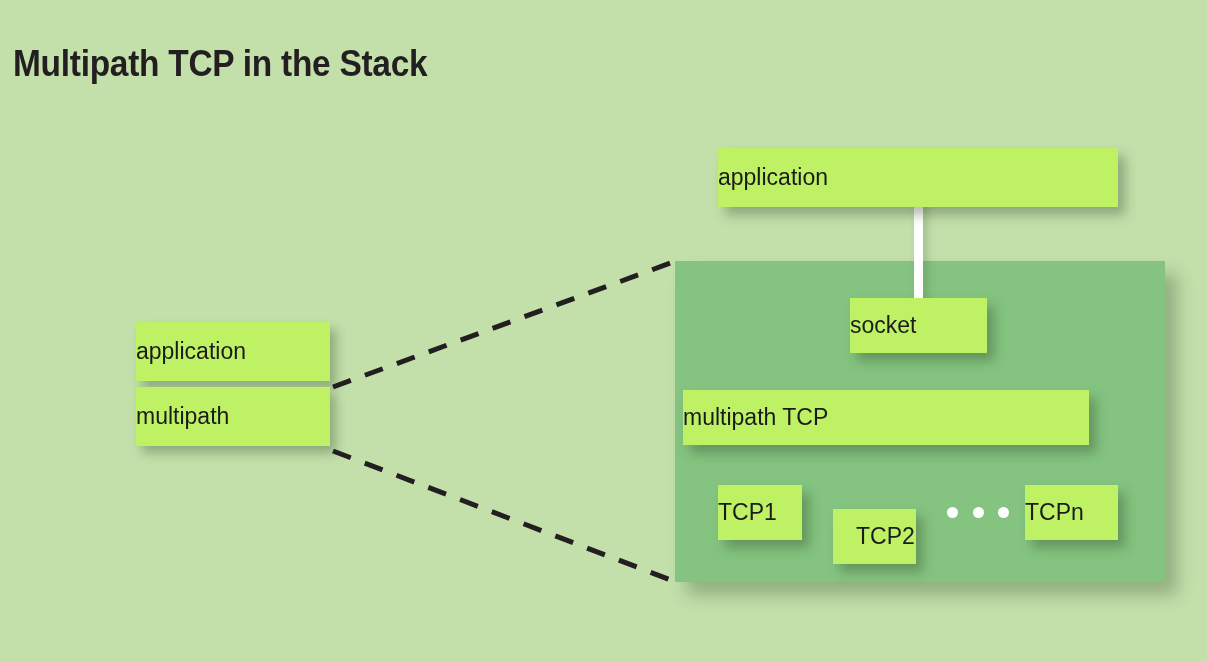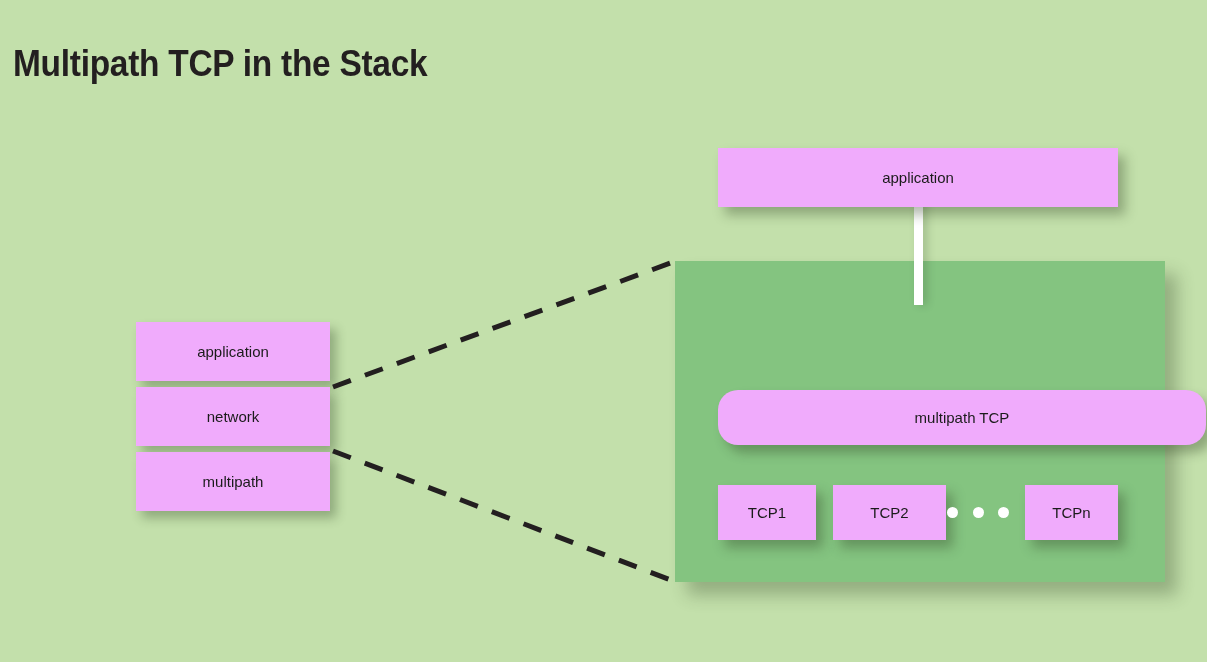--- a/index.html
+++ b/index.html
@@ -32,27 +32,27 @@
     letter-spacing: -0.3px;
     transform: scaleX(0.93);
     transform-origin: left top;
     white-space: nowrap;
     font-family: "Liberation Sans", sans-serif;
   }
 
   
   .box {
     position: absolute;
-    background: #f0abfc;
+    background: #bef264;
     box-shadow: 7px 8px 11px rgba(40, 60, 30, 0.34);
     display: flex;
     align-items: center;
-    justify-content: center;
+    justify-content: flex-start;
     color: #1b1b1b;
-    font-size: 15px;
+    font-size: 23px;
     font-family: "Liberation Sans", sans-serif;
     box-sizing: border-box;
     z-index: 3;
   }
 
   
   #left-stack {
     position: absolute;
     left: 136px;
     top: 322px;
@@ -94,37 +94,37 @@
     box-shadow: 12px 13px 16px rgba(40, 60, 30, 0.30);
     z-index: 1;
   }
   #socket-box {
     left: 850px;
     top: 298px;
     width: 137px;
     height: 55px;
   }
   #mptcp-box {
-    left: 718px;
+    left: 683px;
     top: 390px;
-    width: 488px;
-    height: 55px;
-    border-radius: 20px;
+    width: 406px;
+    height: 55px;
   }
   #tcp1-box {
     left: 718px;
     top: 485px;
-    width: 98px;
+    width: 84px;
     height: 55px;
   }
   #tcp2-box {
     left: 833px;
-    top: 485px;
-    width: 113px;
-    height: 55px;
+    top: 509px;
+    width: 83px;
+    height: 55px;
+    padding-left: 23px;
   }
   #tcpn-box {
     left: 1025px;
     top: 485px;
     width: 93px;
     height: 55px;
   }
   #ellipsis {
     position: absolute;
     left: 947px;
@@ -163,35 +163,35 @@
   <svg id="dash-svg" viewBox="0 0 1207 662" xmlns="http://www.w3.org/2000/svg">
     <line x1="333" y1="387" x2="676" y2="261" stroke="#231f20" stroke-width="5" stroke-dasharray="19 15" stroke-linecap="butt"></line>
     <line x1="333" y1="451" x2="676" y2="582" stroke="#231f20" stroke-width="5" stroke-dasharray="19 15" stroke-linecap="butt"></line>
   </svg>
 
   <div id="left-stack">
     <div class="box">
       <span>application</span>
     </div>
     <div class="box">
-      <span>network</span>
-    </div>
-    <div class="box">
       <span>multipath</span>
     </div>
   </div>
 
   <div class="box" id="app-box">
     <span>application</span>
   </div>
 
   <div id="connector"></div>
 
   <div id="green-panel"></div>
 
+  <div class="box" id="socket-box">
+    <span>socket</span>
+  </div>
 
   <div class="box" id="mptcp-box">
     <span>multipath TCP</span>
   </div>
 
   <div class="box" id="tcp1-box">
     <span>TCP1</span>
   </div>
 
   <div class="box" id="tcp2-box">

